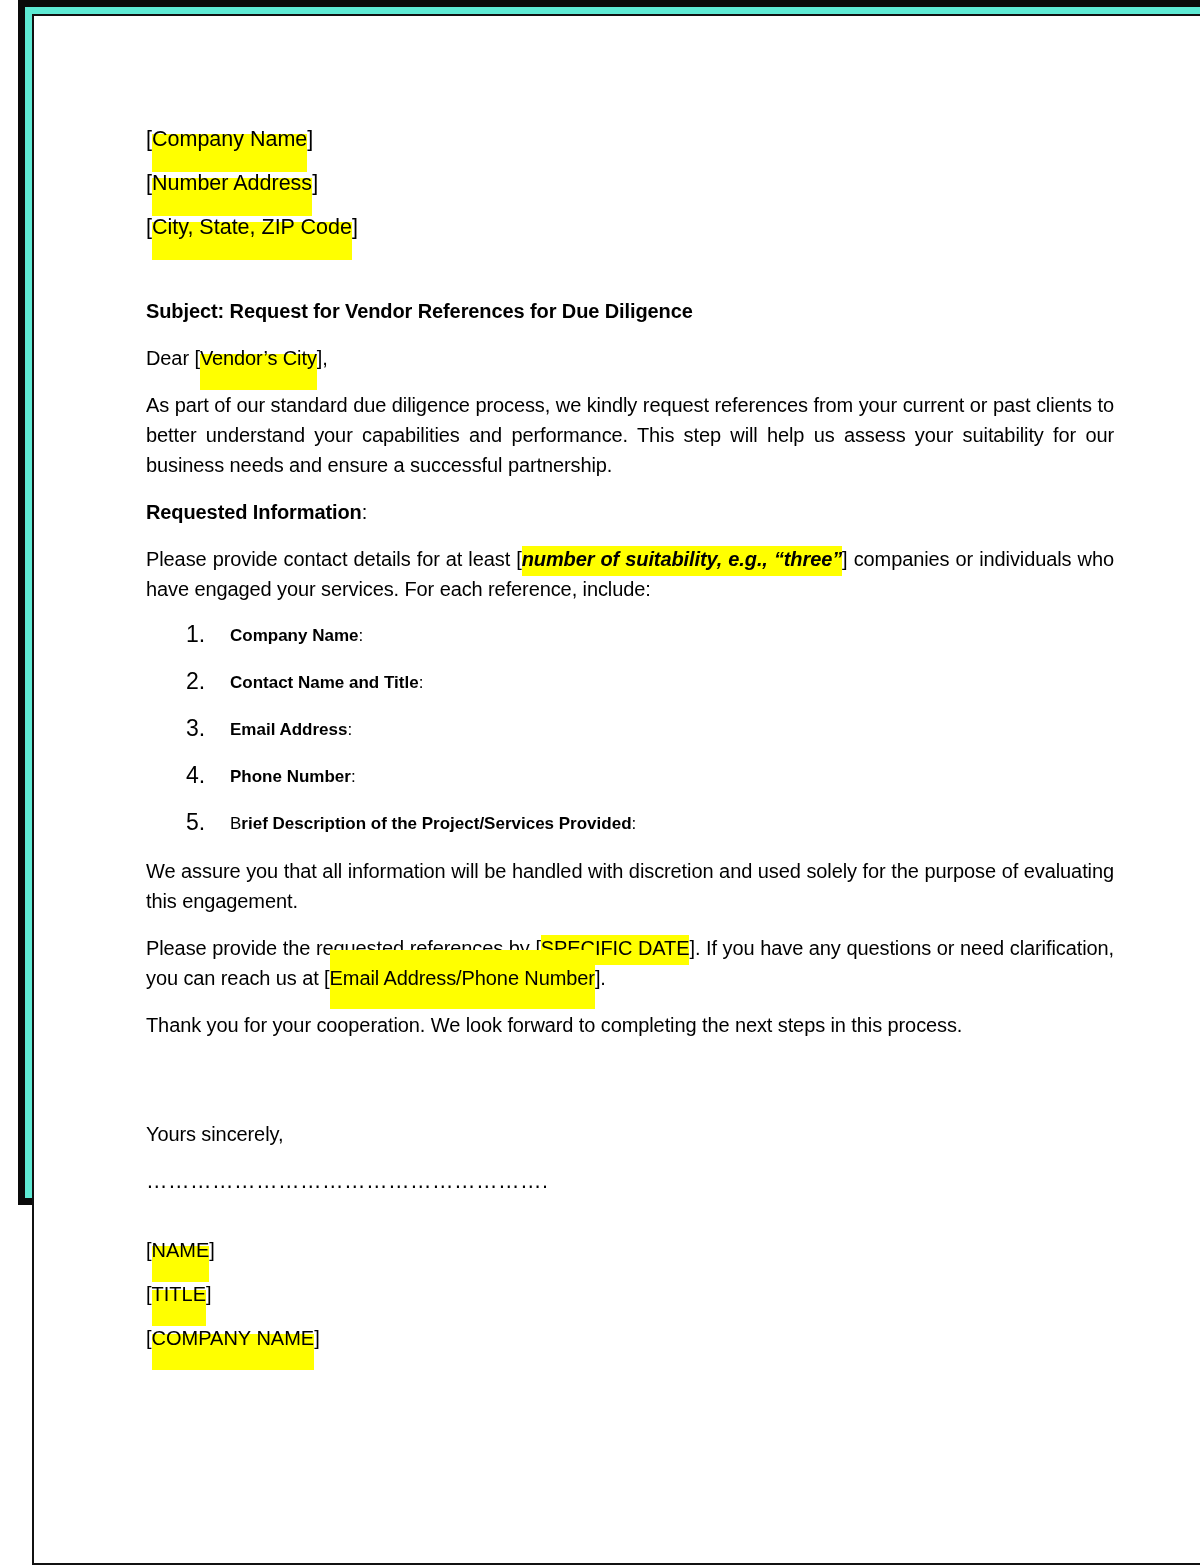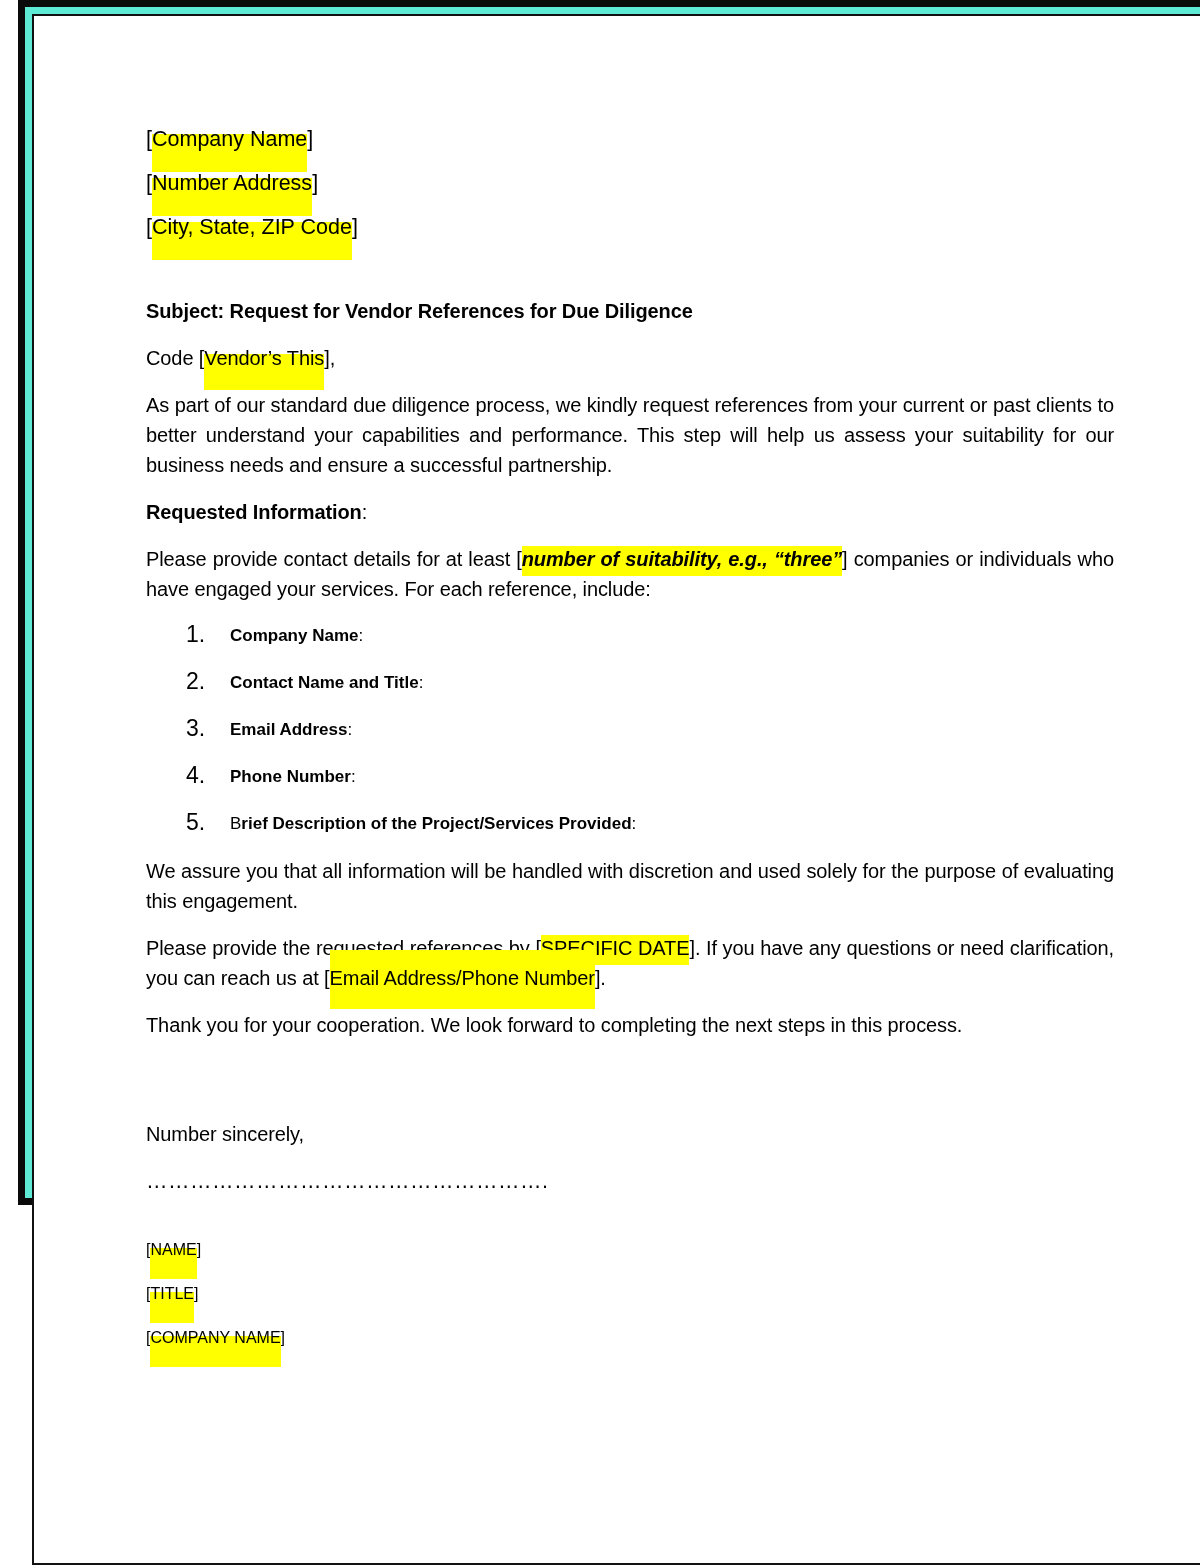--- a/index.html
+++ b/index.html
@@ -146,21 +146,21 @@
   
   .sig-dots {
     font-size: 21.5px;
     line-height: 30px;
     letter-spacing: 0.5px;
     margin: 0 0 17px 0;
     white-space: nowrap;
     overflow: hidden;
   }
   .sig-line {
-    font-size: 16px;
+    font-size: 20px;
     line-height: 30px;
     margin: 0 0 14px 0;
   }
 </style>
 </head>
 <body>
 
 <div class="page-frame">
   <div class="page-sheet">
 
@@ -169,21 +169,21 @@
       <div class="addr-line"><span>[</span><span class="hl">Company Name</span><span>]</span></div>
 
       <div class="addr-line"><span>[</span><span class="hl">Number Address</span><span>]</span></div>
 
       <div class="addr-line"><span>[</span><span class="hl">City, State, ZIP Code</span><span>]</span></div>
 
       <div class="gap-md"></div>
 
       <p class="para bold">Subject: Request for Vendor References for Due Diligence</p>
 
-      <p class="para"><span>Code [</span><span class="hl">Vendor’s This</span><span>],</span></p>
+      <p class="para"><span>Dear [</span><span class="hl">Vendor’s City</span><span>],</span></p>
 
       <p class="para justify">As part of our standard due diligence process, we kindly request references from your current or past clients to better understand your capabilities and performance. This step will help us assess your suitability for our business needs and ensure a successful partnership.</p>
 
       <p class="para"><span class="bold">Requested Information</span><span>:</span></p>
 
       <p class="para justify"><span>Please provide contact details for at least [</span><span class="hl-flat bold-ital">number of suitability, e.g., “three”</span><span>] companies or individuals who have engaged your services. For each reference, include:</span></p>
 
       <ol class="req-list">
         <li><span class="lead-cap"></span><span>Company Name</span><span class="colon">:</span></li>
         <li><span class="lead-cap"></span><span>Contact Name and Title</span><span class="colon">:</span></li>
@@ -193,21 +193,21 @@
       </ol>
 
       <p class="para justify">We assure you that all information will be handled with discretion and used solely for the purpose of evaluating this engagement.</p>
 
       <p class="para justify"><span>Please provide the requested references by [</span><span class="hl-flat">SPECIFIC DATE</span><span>]. If you have any questions or need clarification, you can reach us at [</span><span class="hl-drip">Email Address/Phone Number</span><span>].</span></p>
 
       <p class="para">Thank you for your cooperation. We look forward to completing the next steps in this process.</p>
 
       <div class="gap-lg"></div>
 
-      <p class="para">Number sincerely,</p>
+      <p class="para">Yours sincerely,</p>
 
       <div class="sig-dots">……………………………………………….</div>
 
       <div class="gap-sm"></div>
 
       <div class="sig-line"><span>[</span><span class="hl">NAME</span><span>]</span></div>
 
       <div class="sig-line"><span>[</span><span class="hl">TITLE</span><span>]</span></div>
 
       <div class="sig-line"><span>[</span><span class="hl">COMPANY NAME</span><span>]</span></div>

